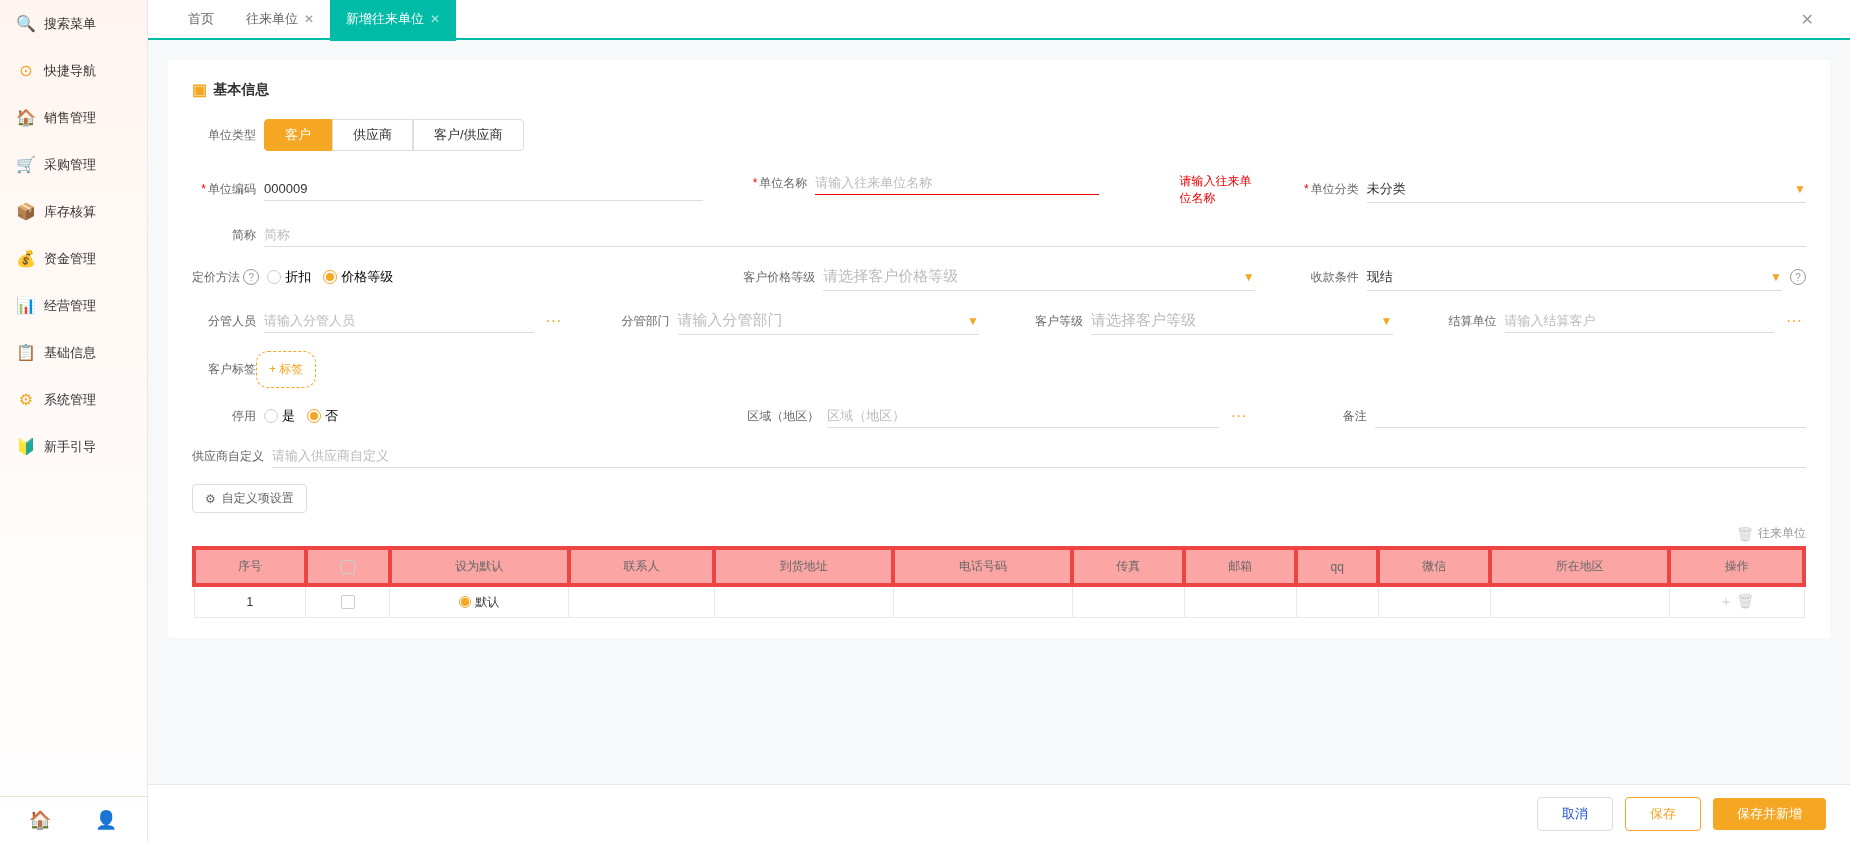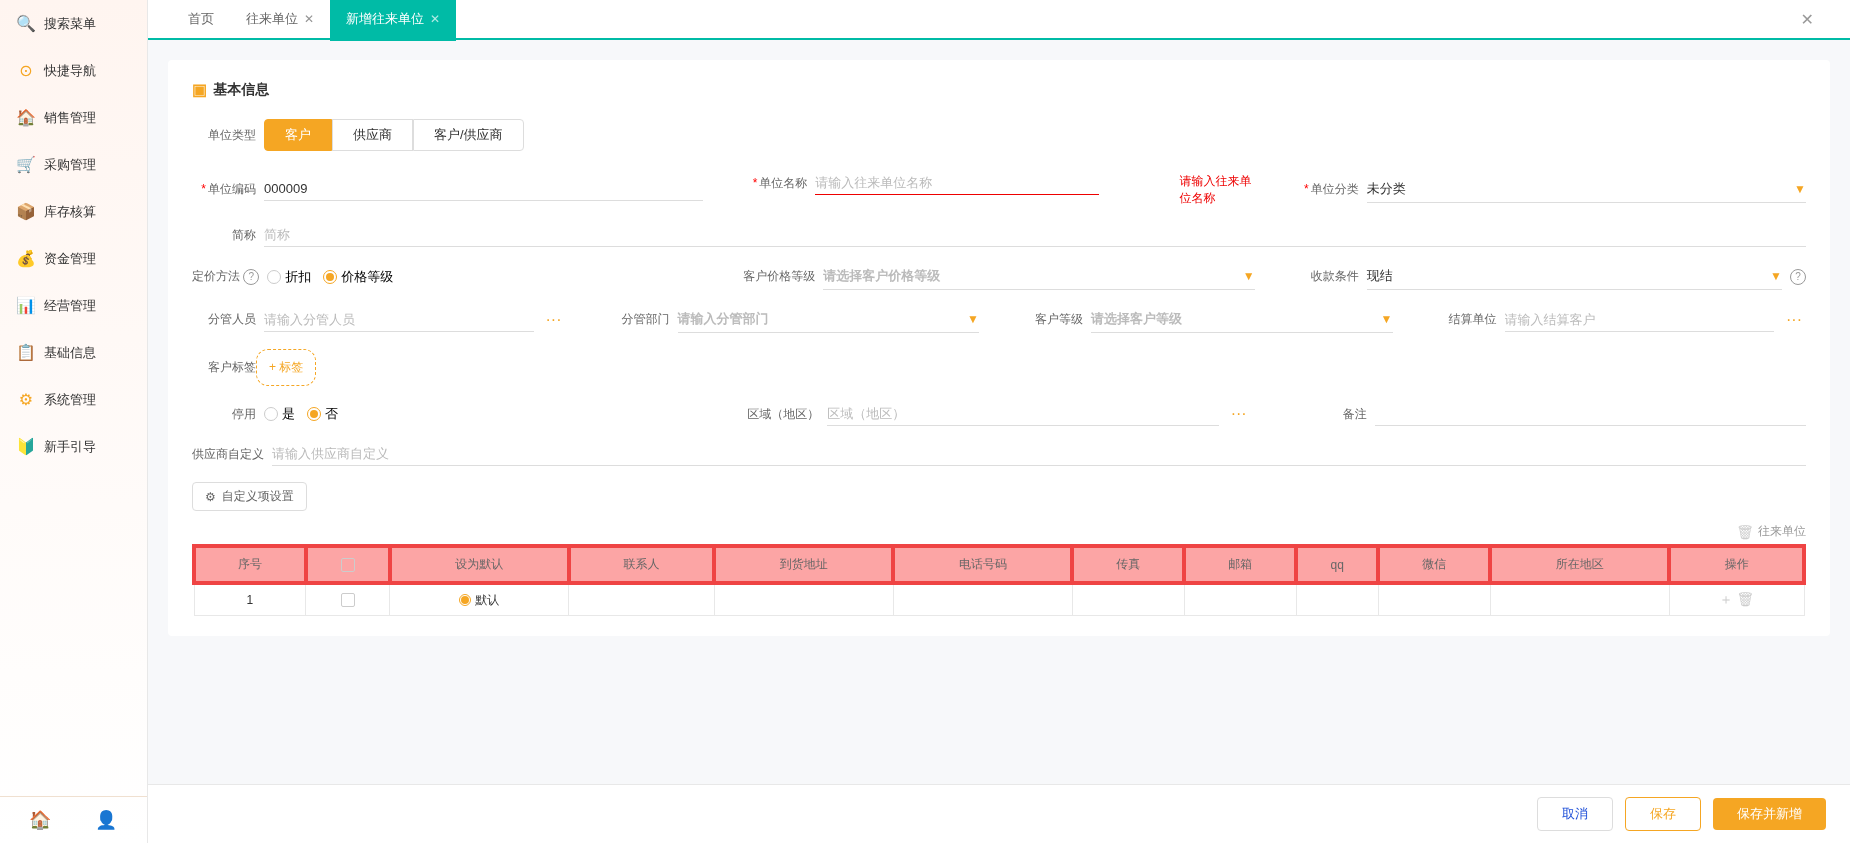--- a/index.html
+++ b/index.html
@@ -171,21 +171,21 @@
 
     .form-select {
       display: flex;
       align-items: center;
       border-bottom: 1px solid #ddd;
       padding: 4px 0;
       flex: 1;
       cursor: pointer;
       gap: 4px;
     }
-    .form-select .placeholder { color: #bbb; font-size: 13px; flex: 1; font-weight: bold; }
+    .form-select .placeholder { color: #bbb; font-size: 15px; flex: 1; }
     .form-select .value { color: #333; font-size: 13px; flex: 1; }
     .form-select .arrow { color: #f5a623; font-size: 12px; }
 
     .more-btn { color: #f5a623; cursor: pointer; font-size: 16px; padding: 0 4px; }
 
     
     .radio-group { display: flex; align-items: center; gap: 12px; }
     .radio-item { display: flex; align-items: center; gap: 4px; cursor: pointer; }
     .radio-circle {
       width: 14px; height: 14px; border-radius: 50%; border: 1.5px solid #ccc;

